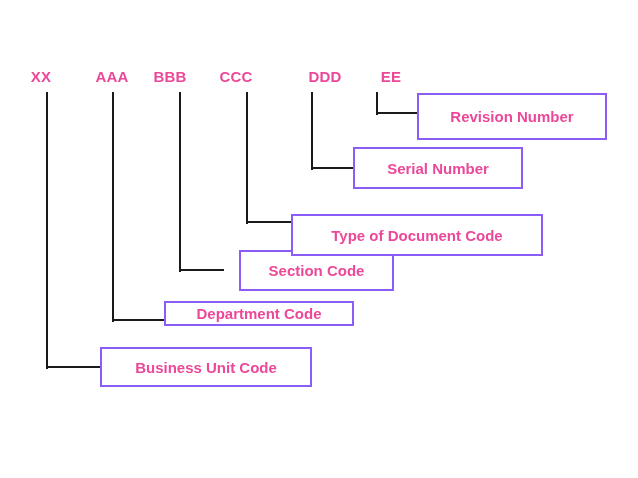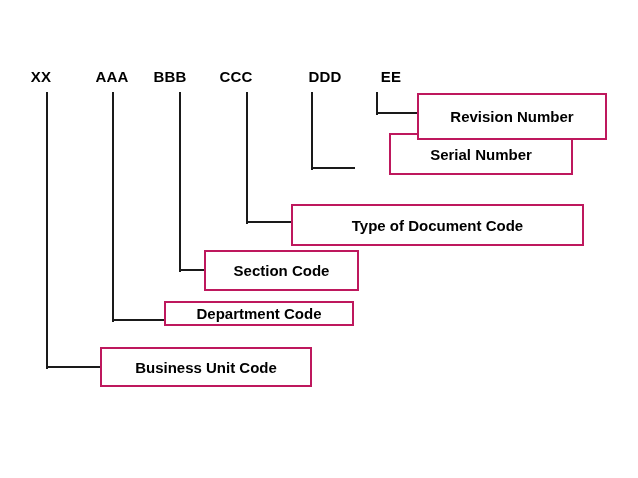--- a/index.html
+++ b/index.html
@@ -6,41 +6,41 @@
     margin: 0;
     padding: 0;
     background: #ffffff;
   }
   .canvas {
     position: relative;
     width: 638px;
     height: 478px;
     background: #ffffff;
     font-family: "Liberation Sans", sans-serif;
-    color: #000000;
+    color: #ec4899;
     overflow: hidden;
   }
   .code-label {
     position: absolute;
     top: 68px;
     transform: translateX(-50%);
     font-size: 15px;
     font-weight: 600;
     letter-spacing: 0.2px;
     white-space: nowrap;
   }
   .v-line, .h-line {
     position: absolute;
     background: #1a1a1a;
   }
   .v-line { width: 2px; }
   .h-line { height: 2px; }
   .label-box {
     position: absolute;
-    border: 2px solid #be185d;
+    border: 2px solid #8b5cf6;
     background: #ffffff;
     display: flex;
     align-items: center;
     justify-content: center;
     box-sizing: border-box;
   }
   .label-box span {
     font-size: 15px;
     font-weight: 600;
     white-space: nowrap;
@@ -55,33 +55,33 @@
   
   .lbl-1 { left: 112px; }
   .v-1 { left: 112px; top: 92px; height: 230px; }
   .h-1 { left: 112px; top: 319px; width: 54px; }
   .box-1 { left: 164px; top: 301px; width: 190px; height: 25px; }
 
   
   .lbl-2 { left: 170px; }
   .v-2 { left: 179px; top: 92px; height: 180px; }
   .h-2 { left: 179px; top: 269px; width: 45px; }
-  .box-2 { left: 204px; top: 250px; width: 155px; height: 41px; align-items: center; }
+  .box-2 { left: 239px; top: 250px; width: 155px; height: 41px; align-items: center; }
 
   
   .lbl-3 { left: 236px; }
   .v-3 { left: 246px; top: 92px; height: 132px; }
   .h-3 { left: 246px; top: 221px; width: 47px; }
-  .box-3 { left: 291px; top: 204px; width: 293px; height: 42px; }
+  .box-3 { left: 291px; top: 214px; width: 252px; height: 42px; }
 
   
   .lbl-4 { left: 325px; }
   .v-4 { left: 311px; top: 92px; height: 78px; }
   .h-4 { left: 311px; top: 167px; width: 44px; }
-  .box-4 { left: 353px; top: 133px; width: 184px; height: 42px; margin-left: 36px; }
+  .box-4 { left: 353px; top: 147px; width: 170px; height: 42px; }
 
   
   .lbl-5 { left: 377px; margin-left: 14px; }
   .v-5 { left: 376px; top: 92px; height: 23px; }
   .h-5 { left: 376px; top: 112px; width: 43px; }
   .box-5 { left: 417px; top: 93px; width: 190px; height: 47px; }
 </style>
 </head>
 <body>
 

